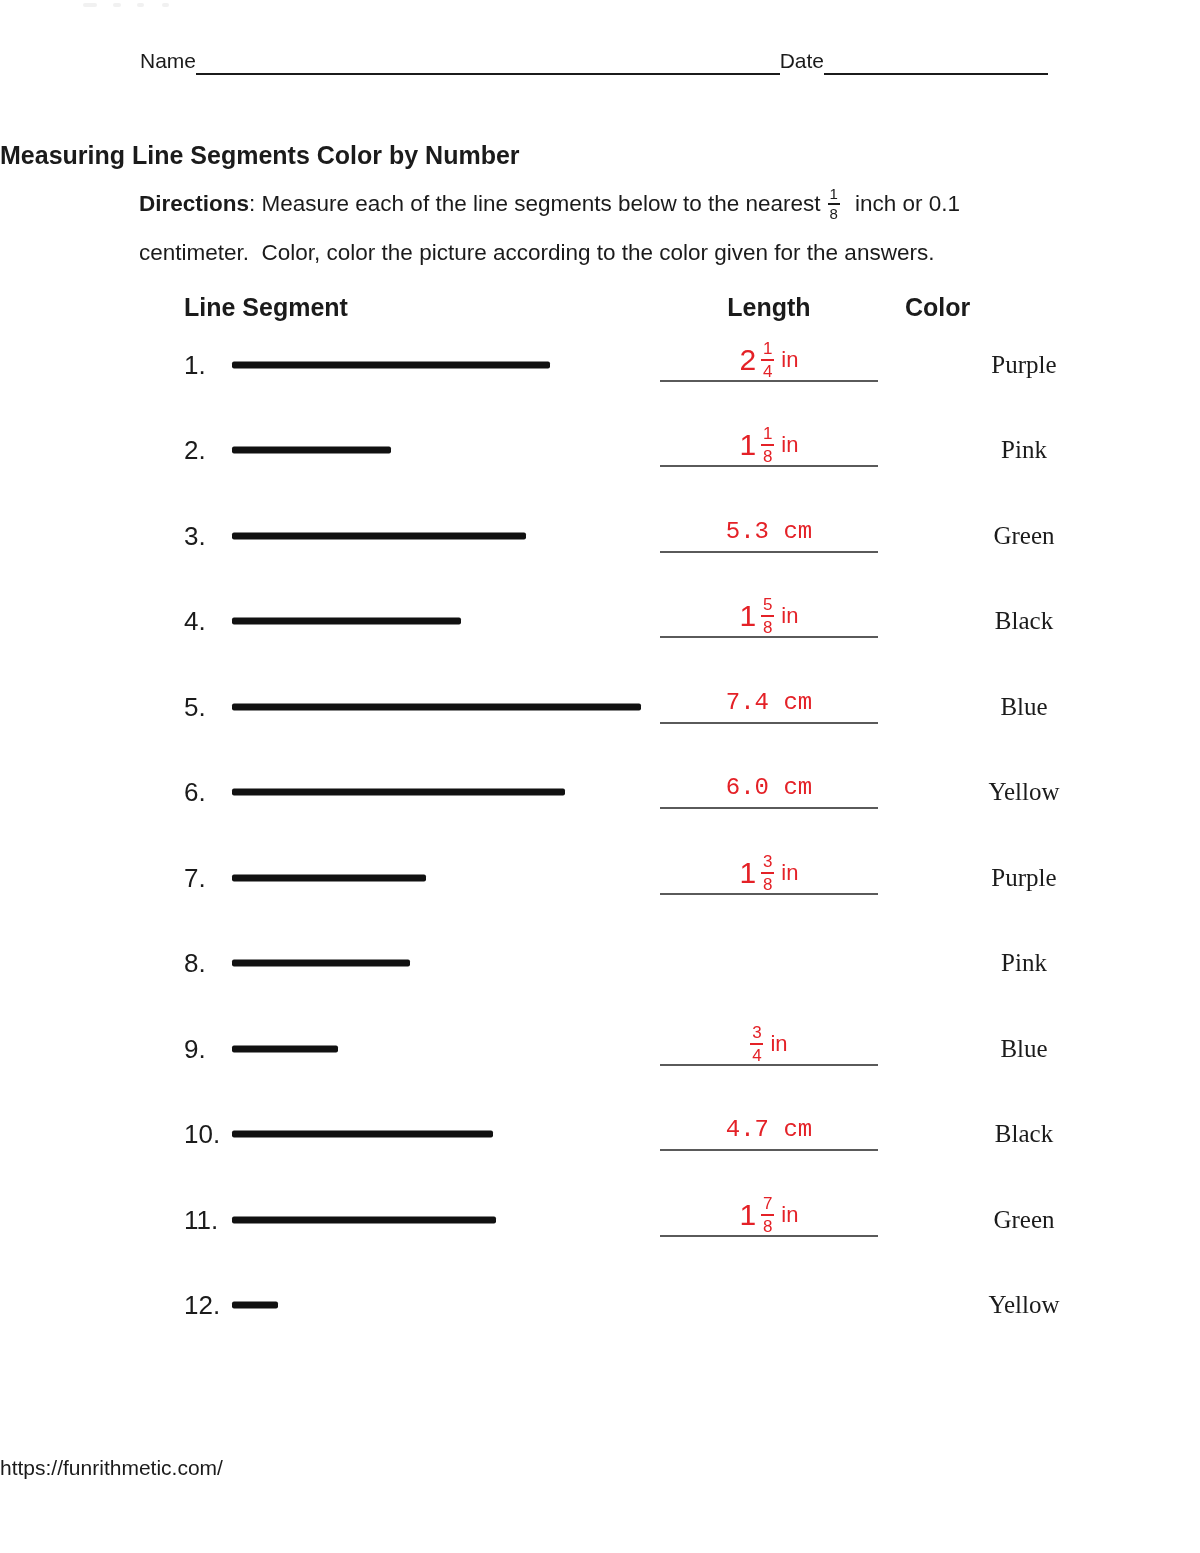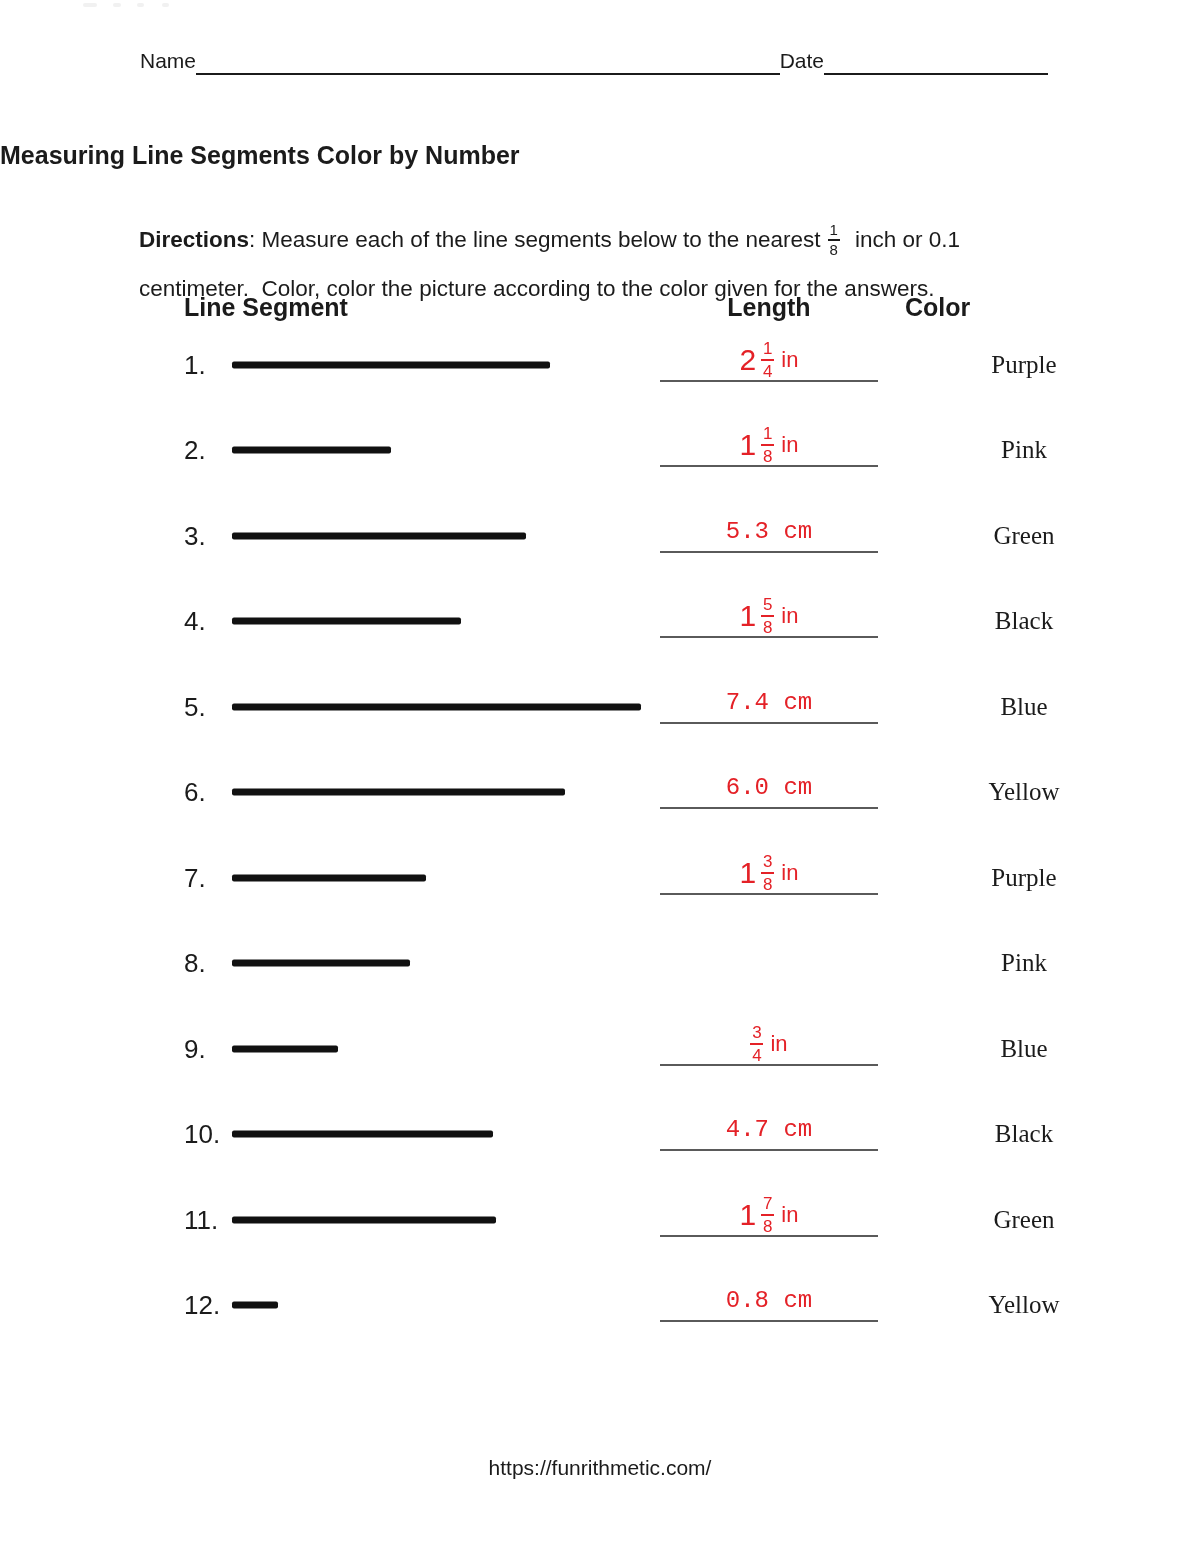--- a/index.html
+++ b/index.html
@@ -24,21 +24,21 @@
   .nd-line1 { flex: 1 1 auto; }
   .nd-line2 { width: 224px; }
 
   
   .title {
     position: absolute; top: 141px; left: 0; width: 100%;
     text-align: left; font-size: 25px; font-weight: bold;
   }
 
   
-  .directions { position: absolute; left: 139px; top: 178px; width: 940px; font-size: 22.5px; margin-top: 36px; }
+  .directions { position: absolute; left: 139px; top: 178px; width: 940px; font-size: 22.5px; }
   .dir-line1 { display: flex; align-items: center; height: 52px; white-space: pre-wrap; }
   .dir-bold { font-weight: bold; }
   .dir-frac {
     display: inline-flex; flex-direction: column; align-items: center;
     font-size: 15px; line-height: 1.05; margin: 0 9px 0 7px;
   }
   .dir-frac .dbar { width: 12px; border-top: 2px solid #1b1b1b; margin: 1px 0; }
   .dir-line2 { margin-top: 10px; white-space: pre-wrap; }
 
   
@@ -78,21 +78,21 @@
   .whole:empty { display: none; }
   .fstack { display: flex; flex-direction: column; align-items: center; line-height: 1; }
   .fnum, .fden { font-size: 17px; }
   .fbar { width: 13px; border-top: 2px solid var(--red); margin: 2px 0; }
   .funit { font-size: 22px; line-height: 1; margin-left: 7px; }
   .colorcell {
     position: absolute; left: 949px; width: 150px; top: 50%; transform: translateY(-50%);
     text-align: center; font-size: 25px; font-family: Liberation Serif, serif;
   }
 
-  .footer { position: absolute; top: 1456px; left: 0; width: 100%; text-align: center; font-size: 21px; }
+  .footer { position: absolute; top: 1456px; left: 0; width: 100%; font-size: 21px; }
 </style>
 </head>
 <body style="--red: #e42127;">
 
 <div class="artifact" style="left:83px;width:14px"></div>
 <div class="artifact" style="left:113px;width:8px"></div>
 <div class="artifact" style="left:137px;width:7px"></div>
 <div class="artifact" style="left:162px;width:7px"></div>
 
 <div class="namedate">
@@ -274,22 +274,18 @@
         <span class="funit">in</span>
       </span>
       <span class="blank"></span>
     </span>
     <span class="colorcell">Green</span>
   </div>
 
   <div class="row">
     <span class="num">12.</span>
     <span class="bar" style="width: 46px;"></span>
-    <span class="lencell">
-      <span class="dec">0.8 cm</span>
-      <span class="blank"></span>
-    </span>
     <span class="colorcell">Yellow</span>
   </div>
 
 </div>
 
 <div class="footer">https://funrithmetic.com/</div>
 
 </body></html>

